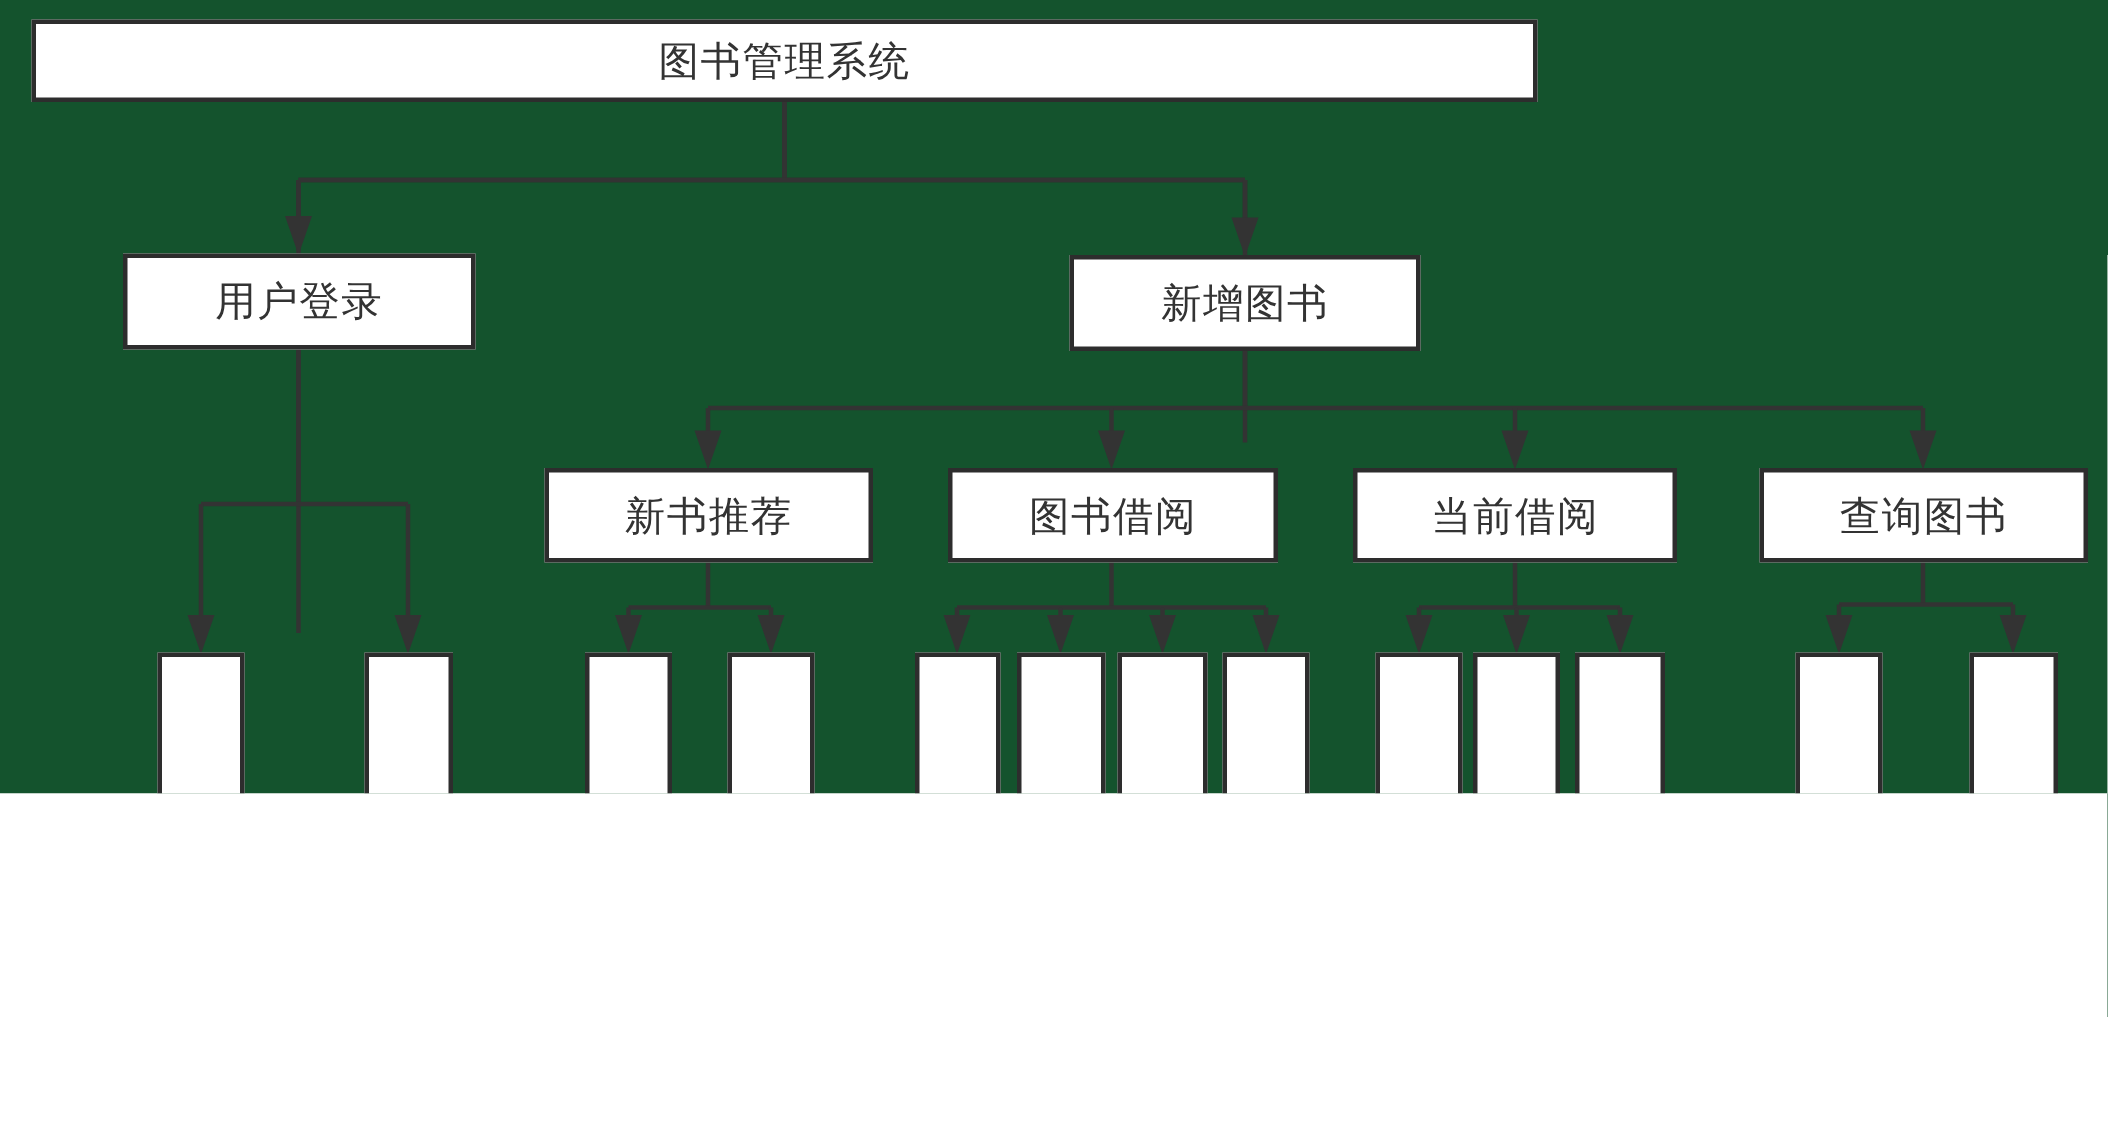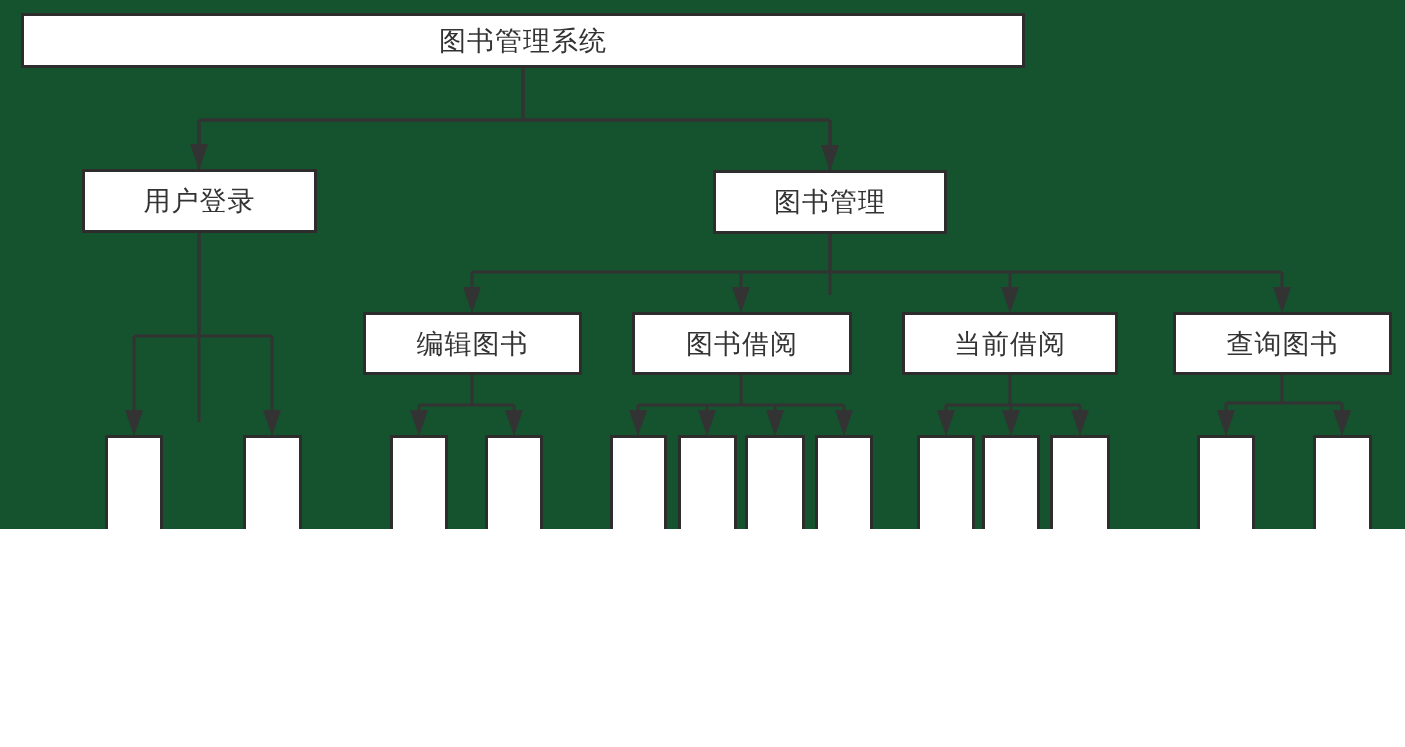--- a/index.html
+++ b/index.html
@@ -125,23 +125,23 @@
       <path d="M1011,436 L1002,410 L1020,410 Z"></path>
       <path d="M1080,436 L1071,410 L1089,410 Z"></path>
       <path d="M1226,436 L1217,410 L1235,410 Z"></path>
       <path d="M1342,436 L1333,410 L1351,410 Z"></path>
     </g>
   </svg>
 
   <div class="box hbox" style="left:21px; top:13px; width:1004px; height:55px;">图书管理系统</div>
 
   <div class="box hbox" style="left:82px; top:169px; width:235px; height:64px;">用户登录</div>
-  <div class="box hbox" style="left:713px; top:170px; width:234px; height:64px;">图书管理</div>
+  <div class="box hbox" style="left:713px; top:170px; width:234px; height:64px;">新增图书</div>
 
-  <div class="box hbox" style="left:363px; top:312px; width:219px; height:63px;">编辑图书</div>
+  <div class="box hbox" style="left:363px; top:312px; width:219px; height:63px;">新书推荐</div>
   <div class="box hbox" style="left:632px; top:312px; width:220px; height:63px;">图书借阅</div>
   <div class="box hbox" style="left:902px; top:312px; width:216px; height:63px;">当前借阅</div>
   <div class="box hbox" style="left:1173px; top:312px; width:219px; height:63px;">查询图书</div>
 
   <div class="box vbox" style="left:105px; top:435px; width:58px; height:300px;">用户登录</div>
   <div class="box vbox" style="left:243px; top:435px; width:59px; height:300px;">注销登录</div>
 
   <div class="box vbox" style="left:390px; top:435px; width:58px; height:300px;">查询图书</div>
   <div class="box vbox" style="left:485px; top:435px; width:58px; height:300px;">借阅图书</div>
 

